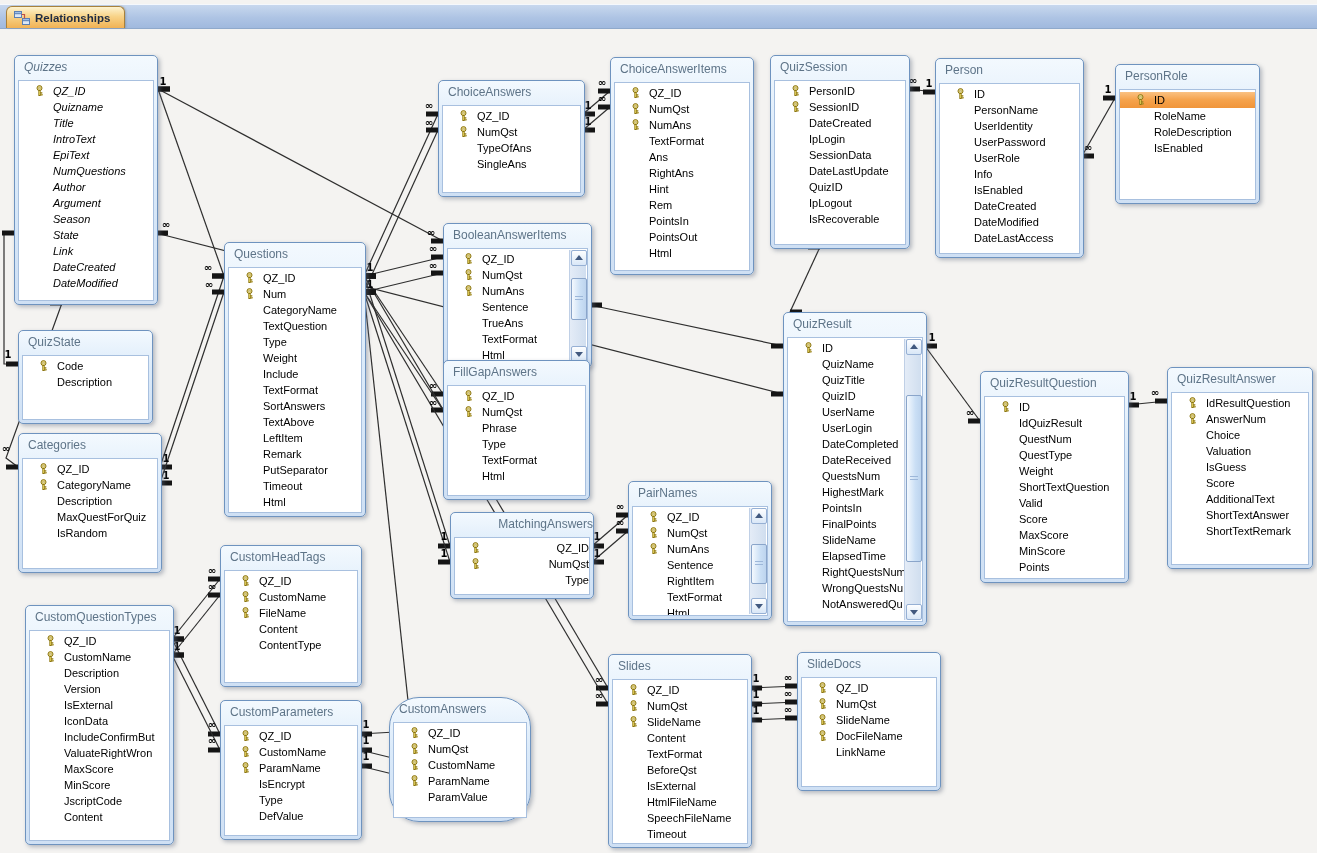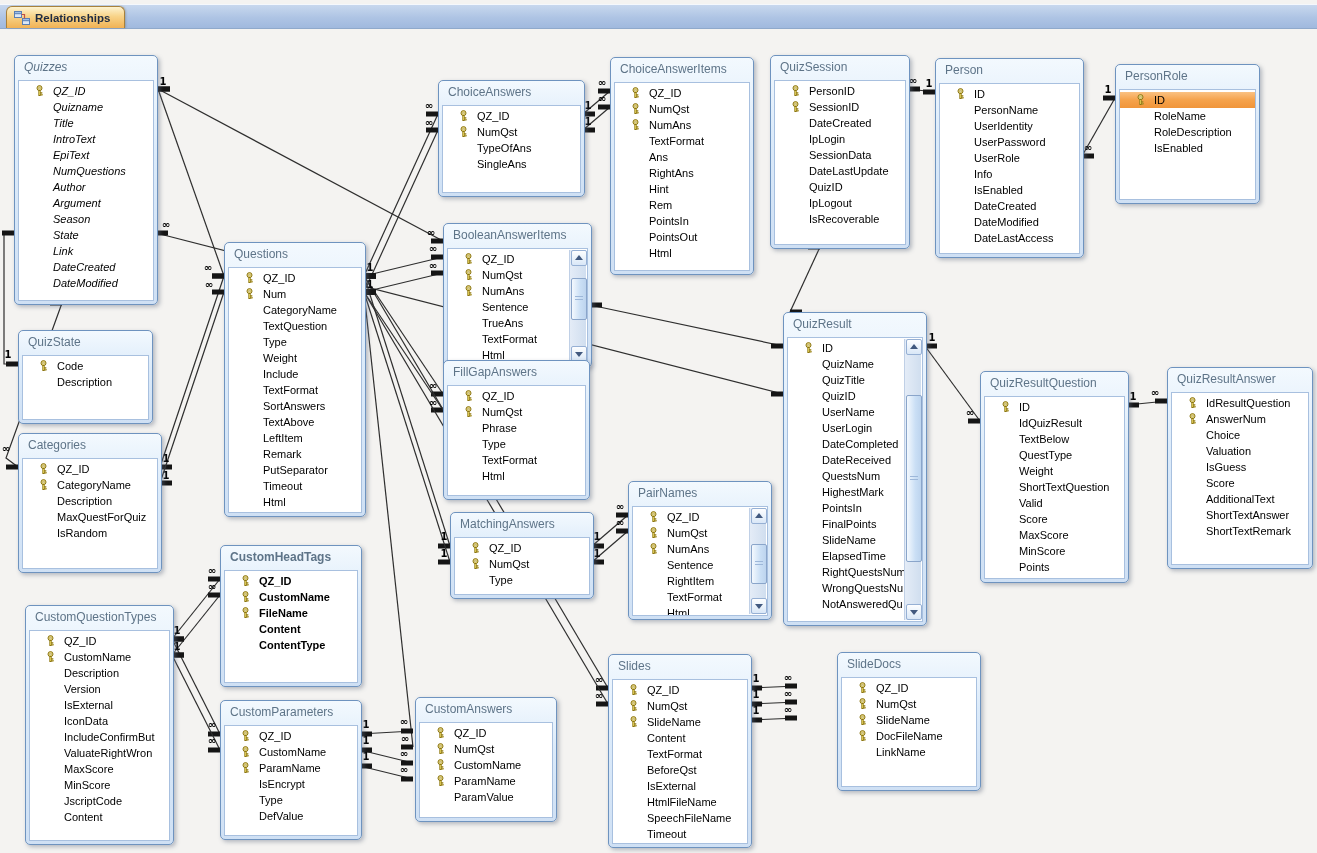--- a/index.html
+++ b/index.html
@@ -398,21 +398,21 @@
         <div class="fr"><span>TextFormat</span></div>
         <div class="fr"><span>SortAnswers</span></div>
         <div class="fr"><span>TextAbove</span></div>
         <div class="fr"><span>LeftItem</span></div>
         <div class="fr"><span>Remark</span></div>
         <div class="fr"><span>PutSeparator</span></div>
         <div class="fr"><span>Timeout</span></div>
         <div class="fr"><span>Html</span></div>
       </div>
     </div>
-    <div class="tbl" style="left: 220px; top: 545px; width: 140px; height: 140px; font-weight: bold;">
+    <div class="tbl" style="left: 220px; top: 545px; width: 140px; height: 140px;">
       <div class="tbl-h">CustomHeadTags</div>
       <div class="tbl-b">
         <div class="fr"><span class="key"><svg viewBox="0 0 11 12" width="11" height="12">
               <circle cx="5.5" cy="3.1" r="2.5" fill="#efe08a" stroke="#8a7414" stroke-width="1"></circle>
               <circle cx="5.5" cy="3.1" r="0.9" fill="#fffdf0" stroke="#8a7414" stroke-width="0.5"></circle>
               <rect x="4.7" y="5.3" width="1.6" height="5.4" fill="#d8c44e" stroke="#8a7414" stroke-width="0.6"></rect>
               <rect x="6.3" y="7.4" width="1.7" height="1" fill="#d8c44e" stroke="#8a7414" stroke-width="0.5"></rect>
               <rect x="6.3" y="9.2" width="2.2" height="1" fill="#d8c44e" stroke="#8a7414" stroke-width="0.5"></rect>
             </svg></span><span>QZ_ID</span></div>
         <div class="fr"><span class="key"><svg viewBox="0 0 11 12" width="11" height="12">
@@ -455,21 +455,21 @@
               <circle cx="5.5" cy="3.1" r="0.9" fill="#fffdf0" stroke="#8a7414" stroke-width="0.5"></circle>
               <rect x="4.7" y="5.3" width="1.6" height="5.4" fill="#d8c44e" stroke="#8a7414" stroke-width="0.6"></rect>
               <rect x="6.3" y="7.4" width="1.7" height="1" fill="#d8c44e" stroke="#8a7414" stroke-width="0.5"></rect>
               <rect x="6.3" y="9.2" width="2.2" height="1" fill="#d8c44e" stroke="#8a7414" stroke-width="0.5"></rect>
             </svg></span><span>ParamName</span></div>
         <div class="fr"><span>IsEncrypt</span></div>
         <div class="fr"><span>Type</span></div>
         <div class="fr"><span>DefValue</span></div>
       </div>
     </div>
-    <div class="tbl" style="left: 415px; top: 697px; width: 140px; height: 123px;">
+    <div class="tbl" style="left: 389px; top: 697px; width: 140px; height: 123px; border-radius: 30px;">
       <div class="tbl-h">CustomAnswers</div>
       <div class="tbl-b">
         <div class="fr"><span class="key"><svg viewBox="0 0 11 12" width="11" height="12">
               <circle cx="5.5" cy="3.1" r="2.5" fill="#efe08a" stroke="#8a7414" stroke-width="1"></circle>
               <circle cx="5.5" cy="3.1" r="0.9" fill="#fffdf0" stroke="#8a7414" stroke-width="0.5"></circle>
               <rect x="4.7" y="5.3" width="1.6" height="5.4" fill="#d8c44e" stroke="#8a7414" stroke-width="0.6"></rect>
               <rect x="6.3" y="7.4" width="1.7" height="1" fill="#d8c44e" stroke="#8a7414" stroke-width="0.5"></rect>
               <rect x="6.3" y="9.2" width="2.2" height="1" fill="#d8c44e" stroke="#8a7414" stroke-width="0.5"></rect>
             </svg></span><span>QZ_ID</span></div>
         <div class="fr"><span class="key"><svg viewBox="0 0 11 12" width="11" height="12">
@@ -568,21 +568,21 @@
               <rect x="4.7" y="5.3" width="1.6" height="5.4" fill="#d8c44e" stroke="#8a7414" stroke-width="0.6"></rect>
               <rect x="6.3" y="7.4" width="1.7" height="1" fill="#d8c44e" stroke="#8a7414" stroke-width="0.5"></rect>
               <rect x="6.3" y="9.2" width="2.2" height="1" fill="#d8c44e" stroke="#8a7414" stroke-width="0.5"></rect>
             </svg></span><span>NumQst</span></div>
         <div class="fr"><span>Phrase</span></div>
         <div class="fr"><span>Type</span></div>
         <div class="fr"><span>TextFormat</span></div>
         <div class="fr"><span>Html</span></div>
       </div>
     </div>
-    <div class="tbl" style="left: 450px; top: 512px; width: 142px; height: 85px;">
+    <div class="tbl" style="left: 450px; top: 512px; width: 142px; height: 85px; text-align: right;">
       <div class="tbl-h">MatchingAnswers</div>
       <div class="tbl-b">
         <div class="fr"><span class="key"><svg viewBox="0 0 11 12" width="11" height="12">
               <circle cx="5.5" cy="3.1" r="2.5" fill="#efe08a" stroke="#8a7414" stroke-width="1"></circle>
               <circle cx="5.5" cy="3.1" r="0.9" fill="#fffdf0" stroke="#8a7414" stroke-width="0.5"></circle>
               <rect x="4.7" y="5.3" width="1.6" height="5.4" fill="#d8c44e" stroke="#8a7414" stroke-width="0.6"></rect>
               <rect x="6.3" y="7.4" width="1.7" height="1" fill="#d8c44e" stroke="#8a7414" stroke-width="0.5"></rect>
               <rect x="6.3" y="9.2" width="2.2" height="1" fill="#d8c44e" stroke="#8a7414" stroke-width="0.5"></rect>
             </svg></span><span>QZ_ID</span></div>
         <div class="fr"><span class="key"><svg viewBox="0 0 11 12" width="11" height="12">
@@ -690,21 +690,21 @@
             </svg></span><span>SlideName</span></div>
         <div class="fr"><span>Content</span></div>
         <div class="fr"><span>TextFormat</span></div>
         <div class="fr"><span>BeforeQst</span></div>
         <div class="fr"><span>IsExternal</span></div>
         <div class="fr"><span>HtmlFileName</span></div>
         <div class="fr"><span>SpeechFileName</span></div>
         <div class="fr"><span>Timeout</span></div>
       </div>
     </div>
-    <div class="tbl" style="left: 797px; top: 652px; width: 142px; height: 137px; margin-left: 40px;">
+    <div class="tbl" style="left: 797px; top: 652px; width: 142px; height: 137px;">
       <div class="tbl-h">SlideDocs</div>
       <div class="tbl-b">
         <div class="fr"><span class="key"><svg viewBox="0 0 11 12" width="11" height="12">
               <circle cx="5.5" cy="3.1" r="2.5" fill="#efe08a" stroke="#8a7414" stroke-width="1"></circle>
               <circle cx="5.5" cy="3.1" r="0.9" fill="#fffdf0" stroke="#8a7414" stroke-width="0.5"></circle>
               <rect x="4.7" y="5.3" width="1.6" height="5.4" fill="#d8c44e" stroke="#8a7414" stroke-width="0.6"></rect>
               <rect x="6.3" y="7.4" width="1.7" height="1" fill="#d8c44e" stroke="#8a7414" stroke-width="0.5"></rect>
               <rect x="6.3" y="9.2" width="2.2" height="1" fill="#d8c44e" stroke="#8a7414" stroke-width="0.5"></rect>
             </svg></span><span>QZ_ID</span></div>
         <div class="fr"><span class="key"><svg viewBox="0 0 11 12" width="11" height="12">
@@ -830,21 +830,21 @@
       <div class="tbl-h">QuizResultQuestion</div>
       <div class="tbl-b">
         <div class="fr"><span class="key"><svg viewBox="0 0 11 12" width="11" height="12">
               <circle cx="5.5" cy="3.1" r="2.5" fill="#efe08a" stroke="#8a7414" stroke-width="1"></circle>
               <circle cx="5.5" cy="3.1" r="0.9" fill="#fffdf0" stroke="#8a7414" stroke-width="0.5"></circle>
               <rect x="4.7" y="5.3" width="1.6" height="5.4" fill="#d8c44e" stroke="#8a7414" stroke-width="0.6"></rect>
               <rect x="6.3" y="7.4" width="1.7" height="1" fill="#d8c44e" stroke="#8a7414" stroke-width="0.5"></rect>
               <rect x="6.3" y="9.2" width="2.2" height="1" fill="#d8c44e" stroke="#8a7414" stroke-width="0.5"></rect>
             </svg></span><span>ID</span></div>
         <div class="fr"><span>IdQuizResult</span></div>
-        <div class="fr"><span>TextBelow</span></div>
+        <div class="fr"><span>QuestNum</span></div>
         <div class="fr"><span>QuestType</span></div>
         <div class="fr"><span>Weight</span></div>
         <div class="fr"><span>ShortTextQuestion</span></div>
         <div class="fr"><span>Valid</span></div>
         <div class="fr"><span>Score</span></div>
         <div class="fr"><span>MaxScore</span></div>
         <div class="fr"><span>MinScore</span></div>
         <div class="fr"><span>Points</span></div>
       </div>
     </div>

